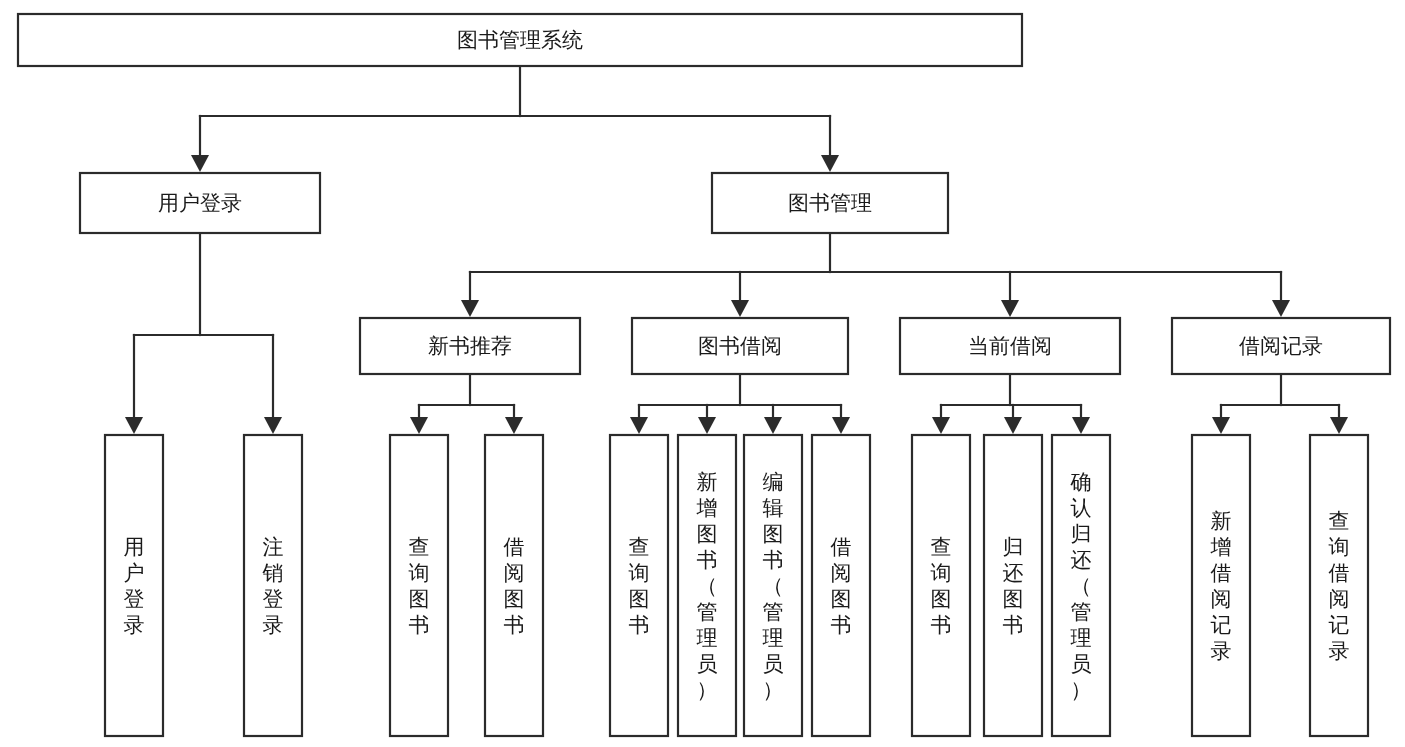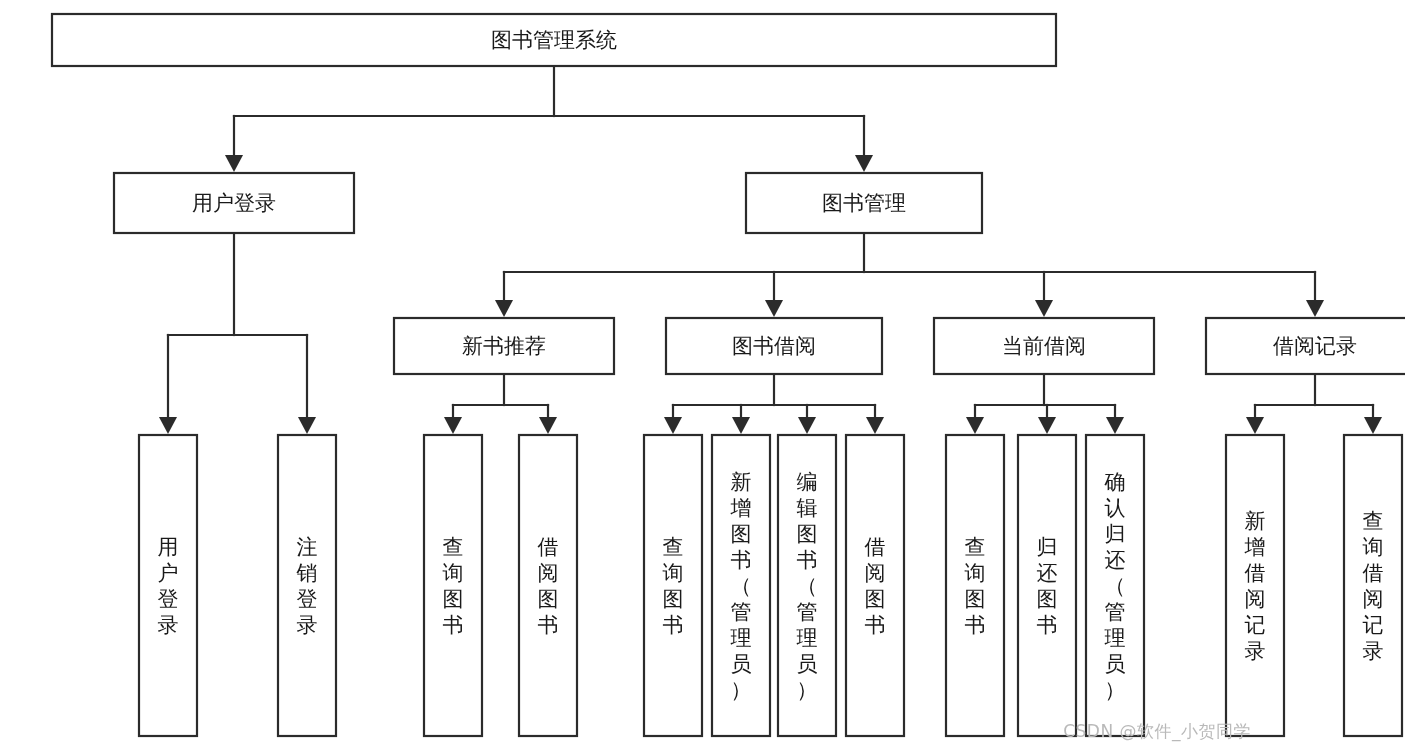--- a/index.html
+++ b/index.html
@@ -11,21 +11,20 @@
     font-family: "DejaVu Sans", "Liberation Sans", sans-serif;
     width: 1405px;
     height: 747px;
     overflow: hidden;
   }
   #diagram-root {
     position: relative;
     width: 1225px;
     height: 747px;
     background: #ffffff;
-    margin-left: 34px;
   }
   svg#flow-svg {
     position: absolute;
     left: 0;
     top: 0;
     width: 1405px;
     height: 747px;
   }
   .node-box {
     fill: #ffffff;
@@ -216,14 +215,13 @@
         <g>
           <rect x="1192" y="435" width="58" height="301" class="node-box"></rect>
           <text x="1221" y="527.78" class="node-label-vertical" font-size="21"><tspan x="1221" dy="0">新</tspan><tspan x="1221" dy="26">增</tspan><tspan x="1221" dy="26">借</tspan><tspan x="1221" dy="26">阅</tspan><tspan x="1221" dy="26">记</tspan><tspan x="1221" dy="26">录</tspan></text>
         </g>
         <g>
           <rect x="1310" y="435" width="58" height="301" class="node-box"></rect>
           <text x="1339" y="527.78" class="node-label-vertical" font-size="21"><tspan x="1339" dy="0">查</tspan><tspan x="1339" dy="26">询</tspan><tspan x="1339" dy="26">借</tspan><tspan x="1339" dy="26">阅</tspan><tspan x="1339" dy="26">记</tspan><tspan x="1339" dy="26">录</tspan></text>
         </g>
       </g>
   </svg>
-  <div class="watermark">CSDN @软件_小贺同学</div>
 </div>
 
 </body></html>

